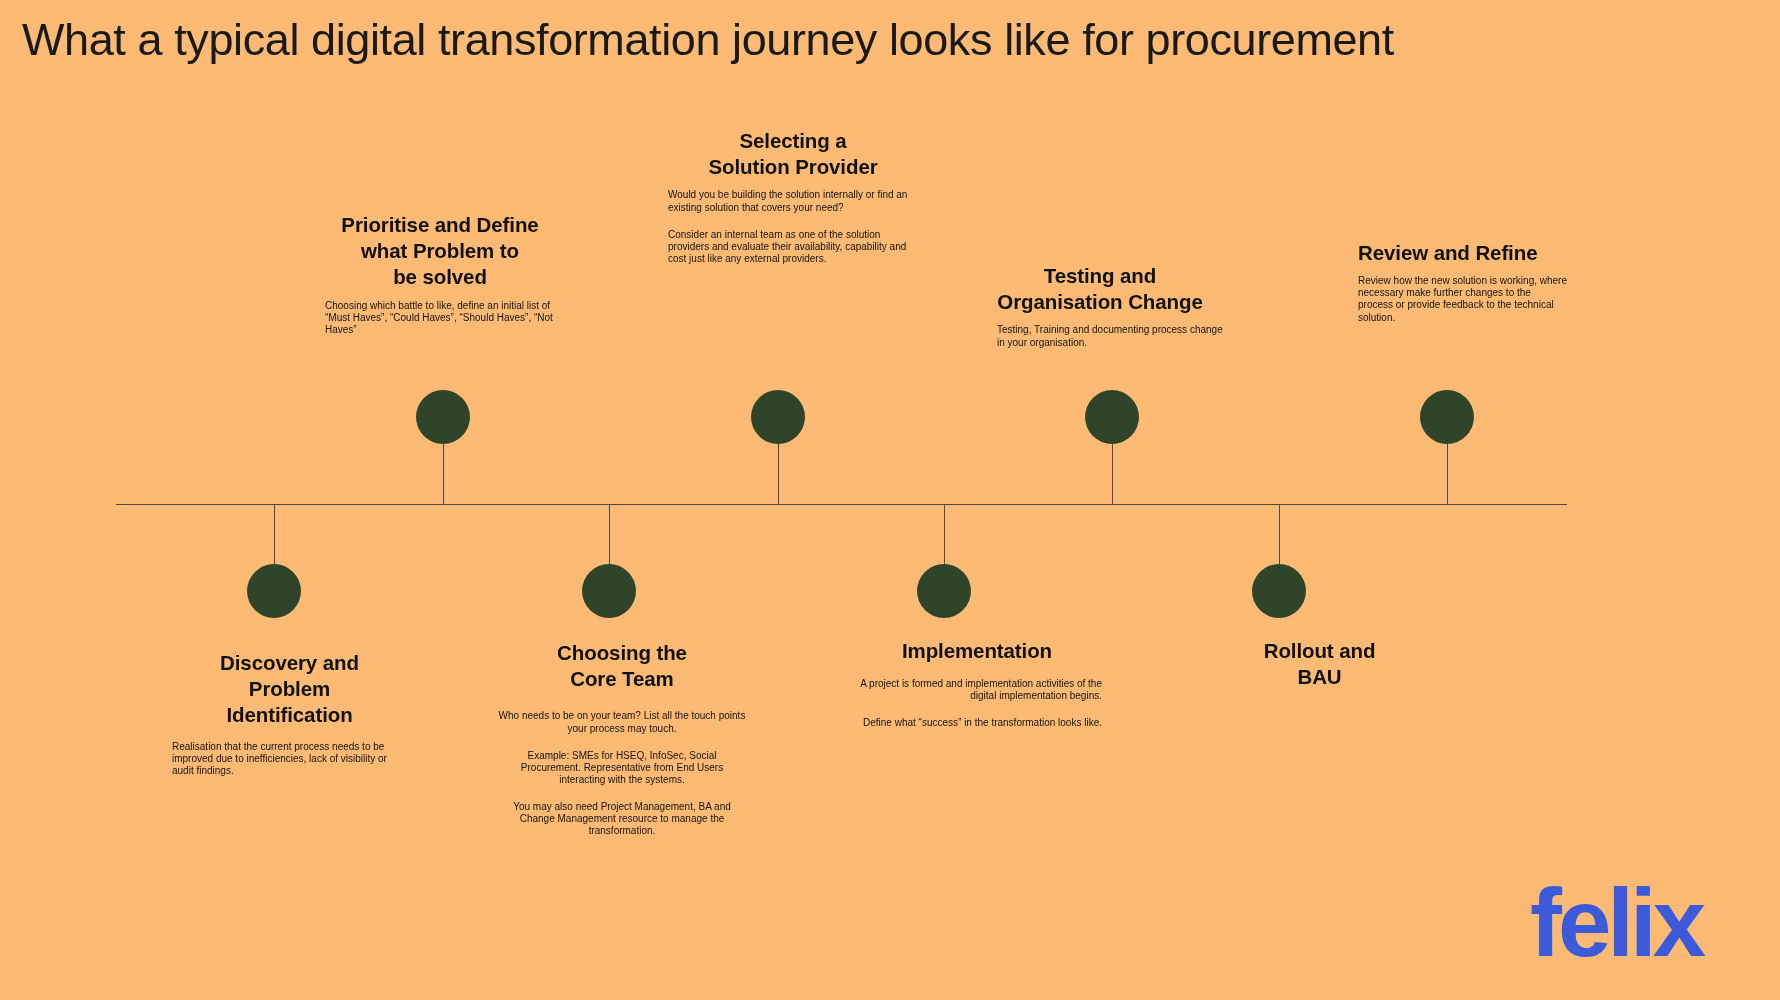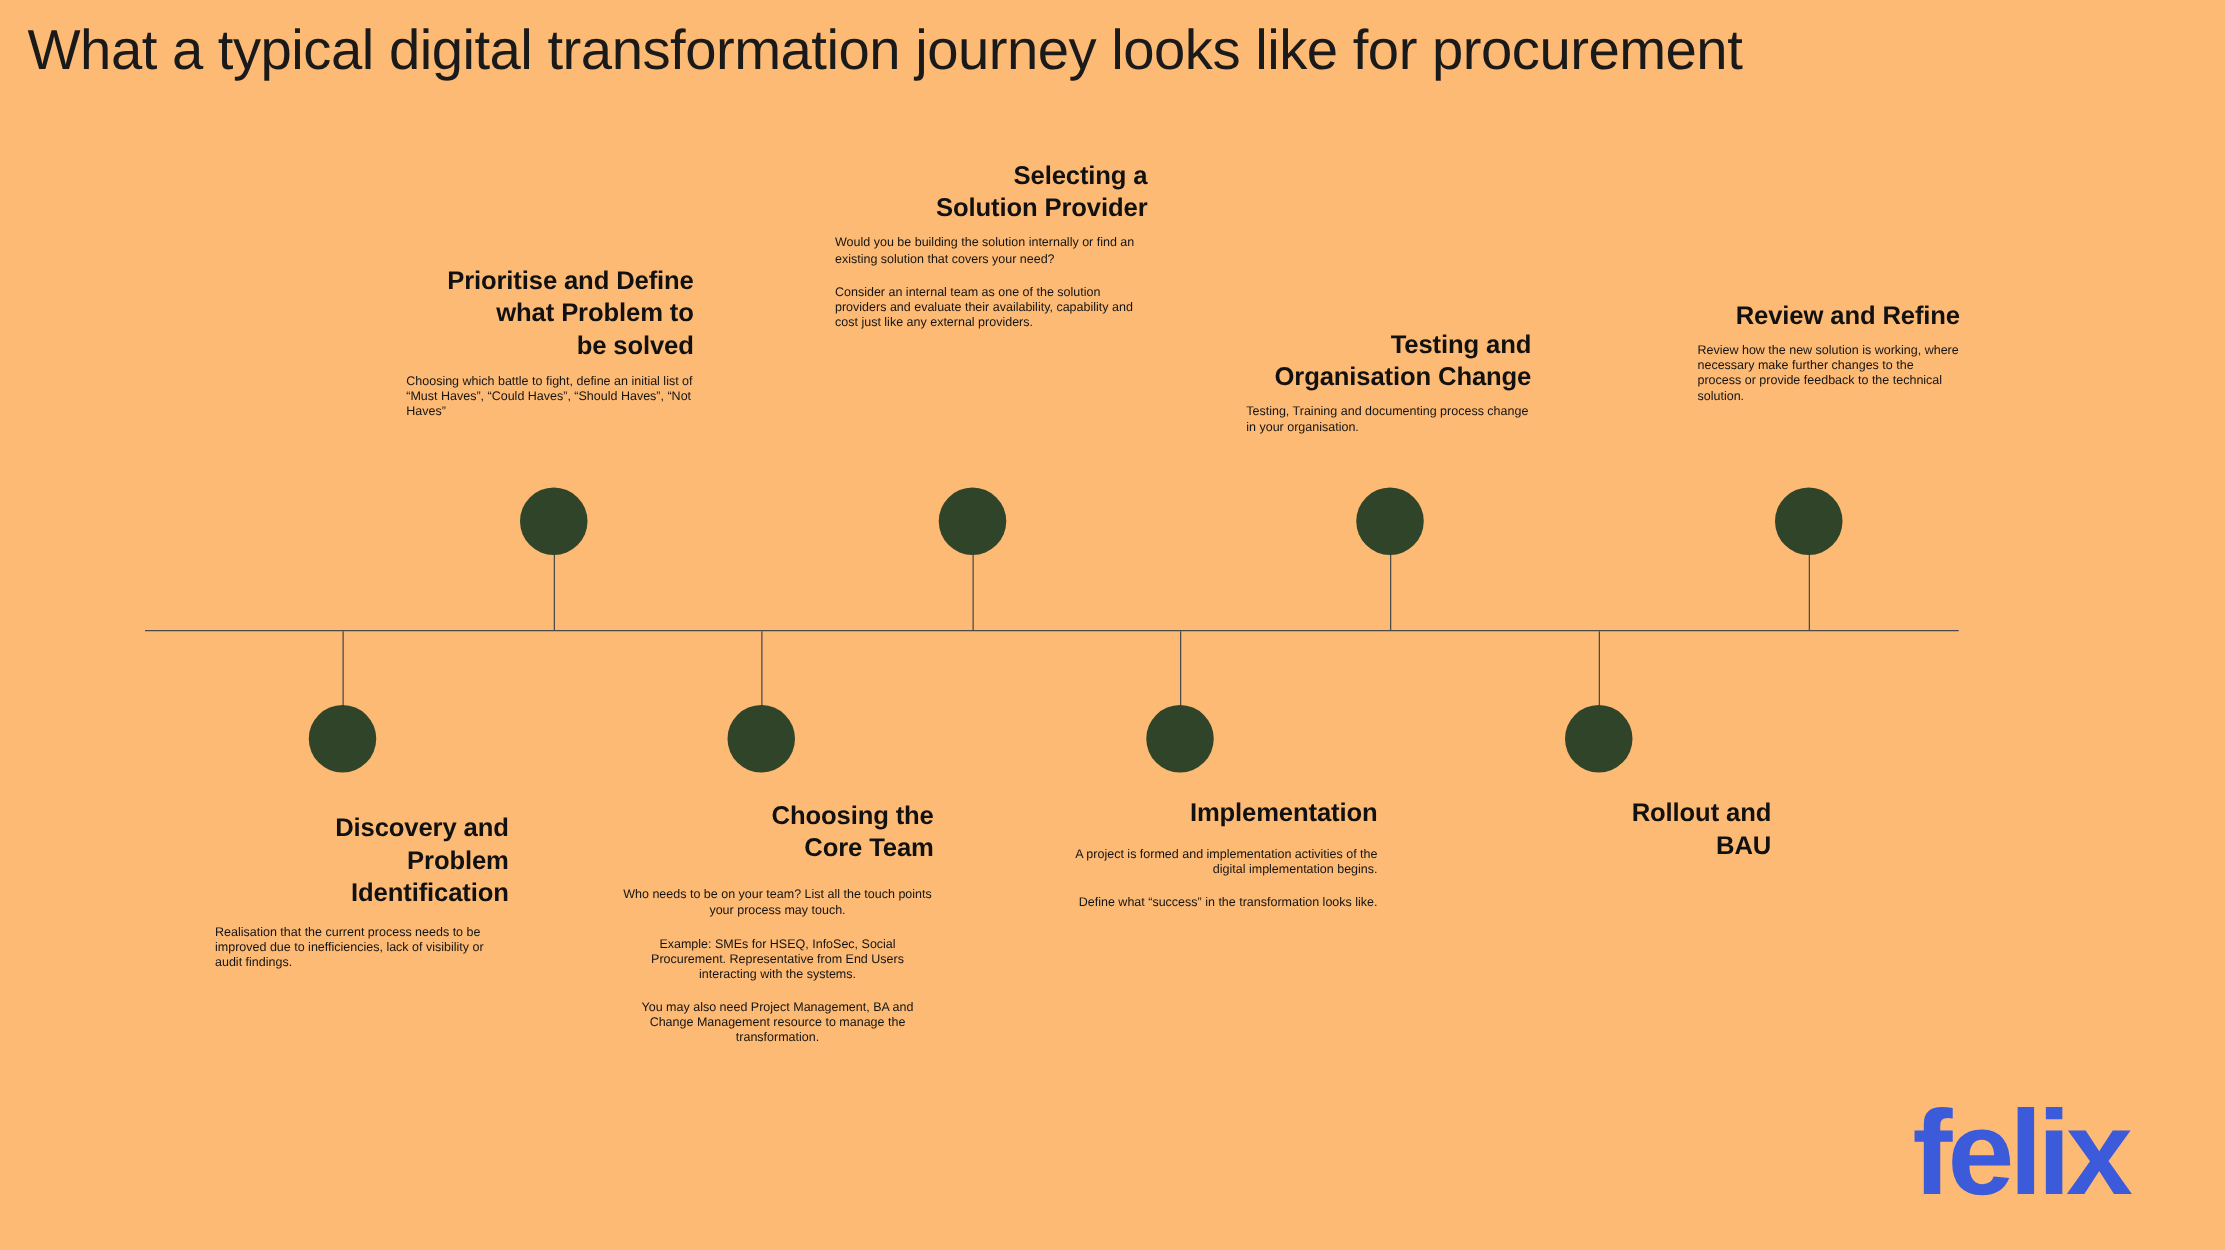--- a/index.html
+++ b/index.html
@@ -55,21 +55,20 @@
 
   
   .block { position: absolute; }
   .block h3 {
     font-size: 20.5px;
     font-weight: 700;
     line-height: 1.28;
     color: #111111;
     letter-spacing: -0.1px;
     margin: 0;
-    text-align: right;
   }
   .block .body {
     font-size: 10px;
     font-weight: 400;
     line-height: 1.21;
     color: #141414;
     margin-top: 9px;
   }
   .block .body p + p { margin-top: 15px; }
 
@@ -91,21 +90,21 @@
 </head>
 <body>
 
 <div id="stage">
 
   <h1 class="page-title">What a typical digital transformation journey looks like for procurement</h1>
 
   <div class="block ta-center" style="left:325px; top:212px; width:230px;">
     <h3>Prioritise and Define<br>what Problem to<br>be solved</h3>
     <div class="body" style="text-align:left;">
-        <p>Choosing which battle to fight, define an initial list of “Must Haves”, “Could Haves”, “Should Haves”, “Not Haves”</p>
+        <p>Choosing which battle to like, define an initial list of “Must Haves”, “Could Haves”, “Should Haves”, “Not Haves”</p>
       </div>
   </div>
 
   <div class="block ta-center" style="left:668px; top:128px; width:250px;">
     <h3>Selecting a<br>Solution Provider</h3>
     <div class="body" style="text-align:left;">
         <p>Would you be building the solution internally or find an existing solution that covers your need?</p>
         <p>Consider an internal team as one of the solution providers and evaluate their availability, capability and cost just like any external providers.</p>
       </div>
   </div>

